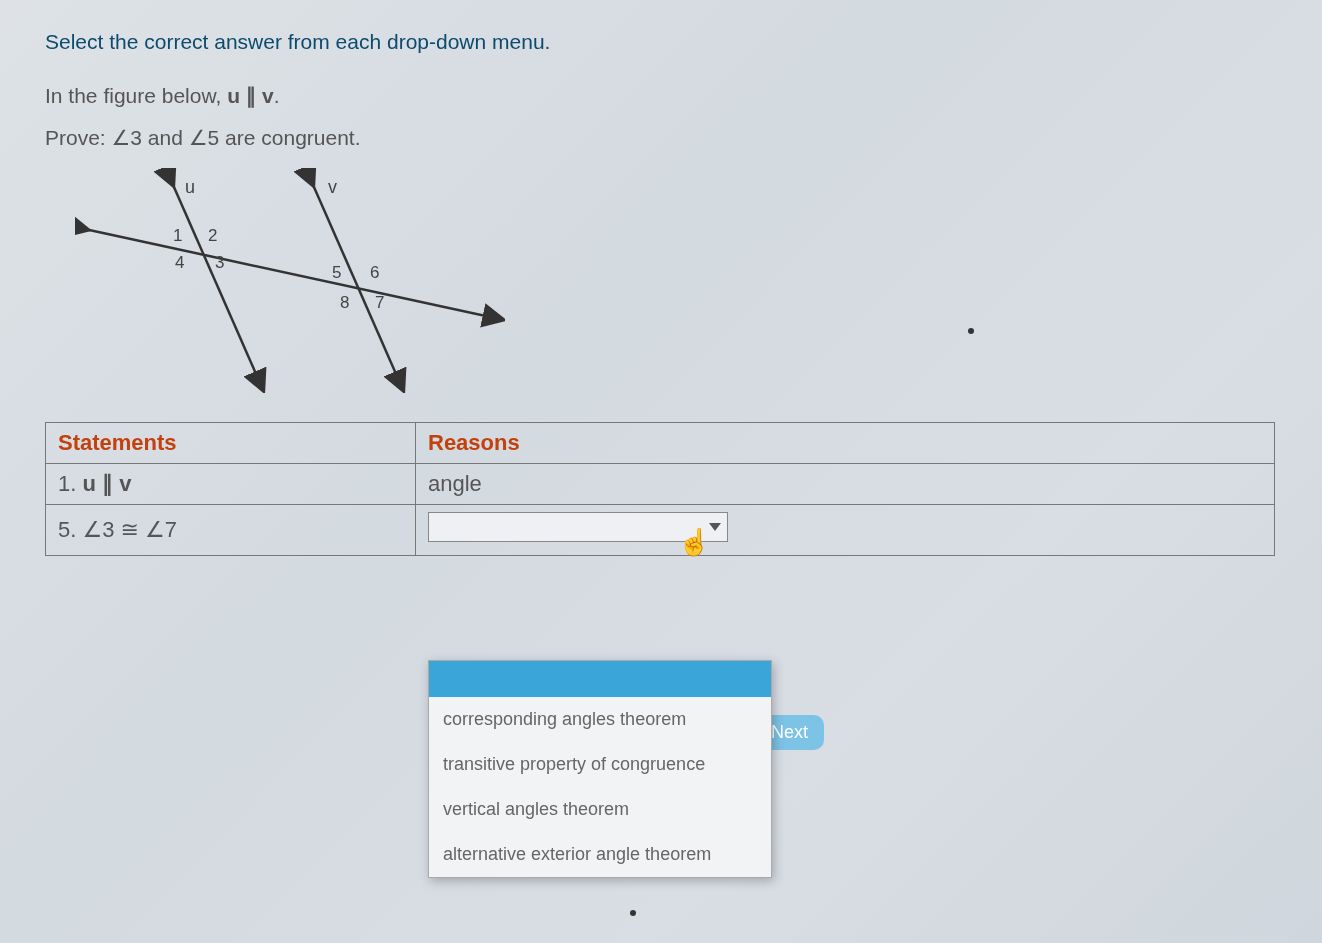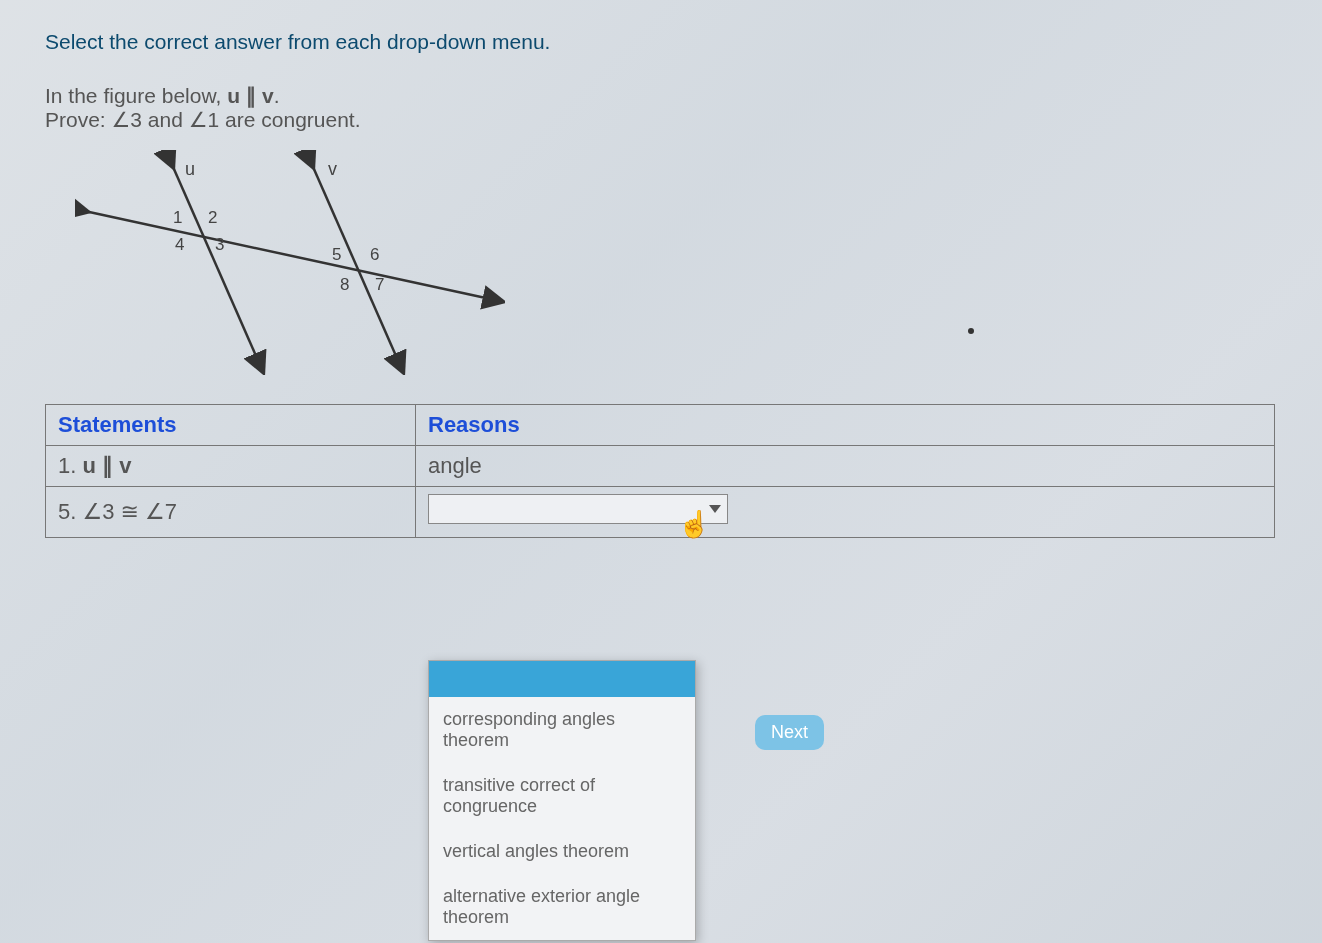--- a/index.html
+++ b/index.html
@@ -6,38 +6,38 @@
   html, body { width: 1322px; height: 943px; }
   body {
     font-family: Arial, Helvetica, sans-serif;
     background: #d8dde2;
     background-image: linear-gradient(135deg, rgba(255,255,255,0.15) 0%, rgba(200,210,220,0.3) 40%, rgba(220,225,235,0.2) 70%, rgba(190,200,210,0.35) 100%);
     padding: 30px 45px;
     color: #444;
     position: relative;
   }
   .instruction { font-size: 21px; color: #0c4a6e; margin-bottom: 30px; }
-  .premise { font-size: 21px; color: #555; }
+  .premise { font-size: 21px; color: #555; margin-bottom: 18px; }
   .prove { font-size: 21px; color: #555; margin-bottom: 18px; }
   .bold { font-weight: bold; }
   .figure { margin: 12px 0 25px 30px; }
   table.proof {
     border-collapse: collapse;
     width: 1230px;
     font-size: 22px;
   }
   table.proof th, table.proof td {
     border: 1px solid #777;
     padding: 7px 12px;
     text-align: left;
     vertical-align: middle;
     color: #555;
     font-weight: normal;
   }
-  table.proof th { color: #1d4ed8; font-weight: bold; font-size: 22px; }
+  table.proof th { color: #c2410c; font-weight: bold; font-size: 22px; }
   table.proof col.statements { width: 370px; }
   .dropdown-closed {
     display: inline-block;
     border: 1px solid #888;
     background: #e5e8ec;
     padding: 4px 30px 4px 10px;
     font-size: 19px;
     color: #555;
     position: relative;
     min-width: 300px;
@@ -69,21 +69,21 @@
     right: 16px;
     top: 14px;
     font-size: 26px;
     color: #333;
     pointer-events: none;
   }
   .dropdown-list {
     position: absolute;
     left: 428px;
     top: 660px;
-    width: 268px;
+    width: 344px;
     background: #f2f3f5;
     border: 1px solid #aaa;
     box-shadow: 2px 3px 10px rgba(0,0,0,0.25);
     z-index: 5;
   }
   .dropdown-list .opt {
     padding: 12px 14px;
     font-size: 18px;
     color: #666;
   }
@@ -113,21 +113,21 @@
 </head>
 <body>
 
 <div class="instruction">Select the correct answer from each drop-down menu.</div>
 
 <div class="premise">
   <span>In the figure below, </span><span class="bold">u ∥ v</span><span>.</span>
 </div>
 
 <div class="prove">
-  <span>Prove: </span><span class="angle">∠3 and ∠1 are congruent.</span>
+  <span>Prove: </span><span class="angle">∠3 and ∠5 are congruent.</span>
 </div>
 
 <div class="figure">
   <svg width="430" height="225" viewBox="0 0 430 225">
     <defs>
       <marker id="arr" markerWidth="10" markerHeight="10" refX="5" refY="5" orient="auto">
         <path d="M0,0 L10,5 L0,10 Z" fill="#333"></path>
       </marker>
     </defs>
 
@@ -176,19 +176,19 @@
     </td>
   </tr>
 </tbody>
   </table>
 
 <div class="next-btn">Next</div>
 
 <div class="dropdown-list">
   <div class="opt highlight"></div>
   <div class="opt">corresponding angles theorem</div>
-  <div class="opt">transitive correct of congruence</div>
+  <div class="opt">transitive property of congruence</div>
   <div class="opt">vertical angles theorem</div>
   <div class="opt">alternative exterior angle theorem</div>
 </div>
 
 <div class="dot" style="left:968px; top:328px;"></div>
 <div class="dot" style="left:630px; top:910px;"></div>
 
 </body></html>

